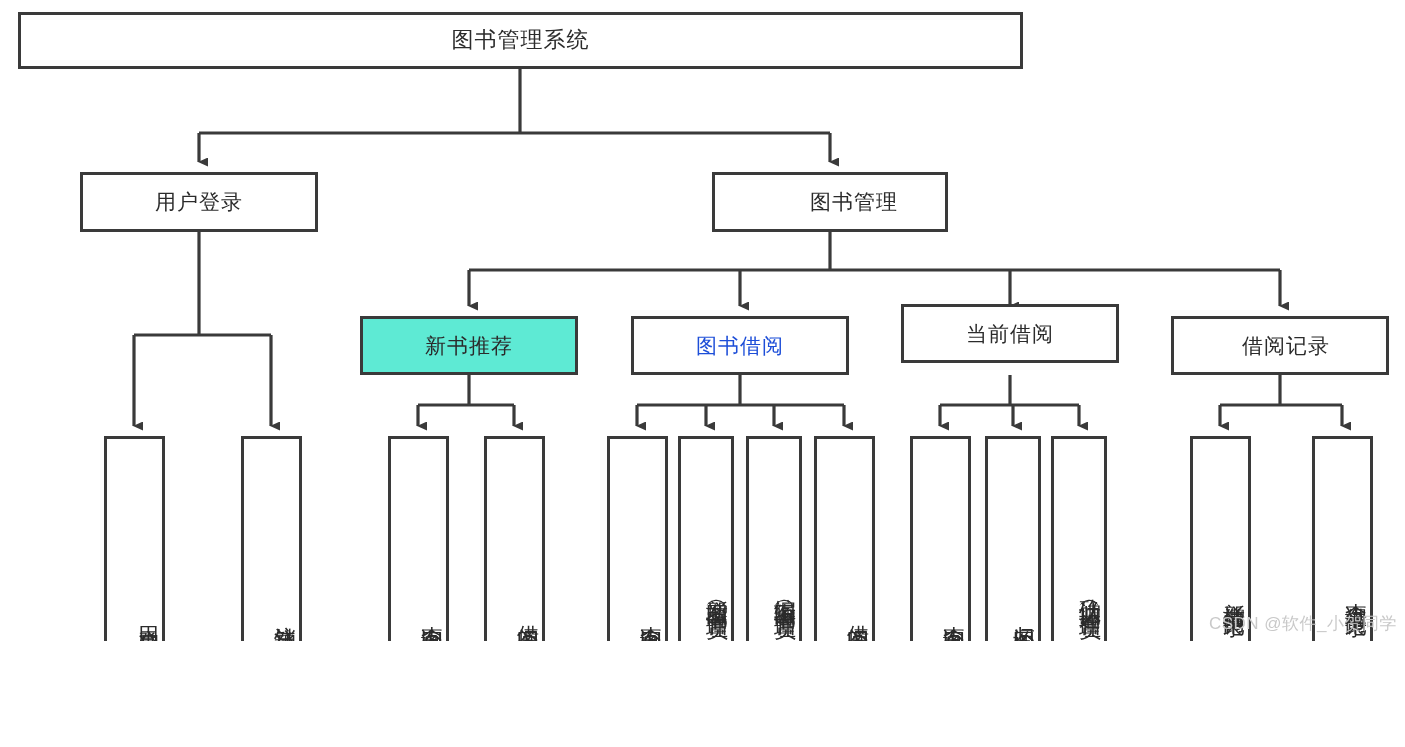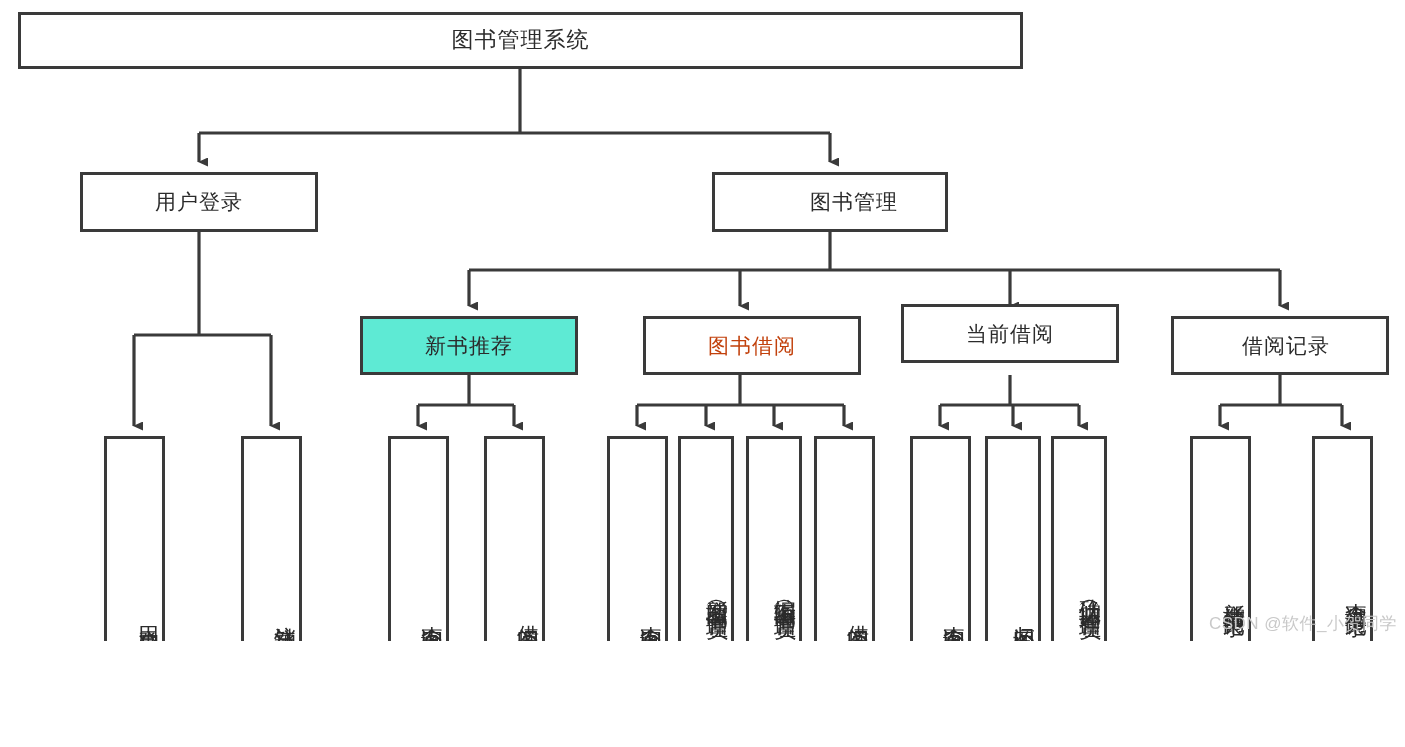--- a/index.html
+++ b/index.html
@@ -134,21 +134,21 @@
   <div class="node horiz" style="left: 80px; top: 172px; width: 238px; height: 60px; border-color: rgb(58, 58, 58); color: rgb(43, 43, 43); background: rgb(255, 255, 255);">
     <span>用户登录</span>
   </div>
   <div class="node horiz" style="left: 712px; top: 172px; width: 236px; height: 60px; border-color: rgb(58, 58, 58); color: rgb(43, 43, 43); background: rgb(255, 255, 255); padding-left: 48px;">
     <span>图书管理</span>
   </div>
 
   <div class="node horiz" style="left: 360px; top: 316px; width: 218px; height: 59px; border-color: rgb(58, 58, 58); color: rgb(43, 43, 43); background: #5eead4;">
     <span>新书推荐</span>
   </div>
-  <div class="node horiz" style="left: 631px; top: 316px; width: 218px; height: 59px; border-color: rgb(58, 58, 58); color: #c2410c; background: rgb(255, 255, 255); margin-left: 12px;">
+  <div class="node horiz" style="left: 631px; top: 316px; width: 218px; height: 59px; border-color: rgb(58, 58, 58); color: #1d4ed8; background: rgb(255, 255, 255);">
     <span>图书借阅</span>
   </div>
   <div class="node horiz" style="left: 901px; top: 304px; width: 218px; height: 59px; border-color: rgb(58, 58, 58); color: rgb(43, 43, 43); background: rgb(255, 255, 255);">
     <span>当前借阅</span>
   </div>
   <div class="node horiz" style="left: 1171px; top: 316px; width: 218px; height: 59px; border-color: rgb(58, 58, 58); color: rgb(43, 43, 43); background: rgb(255, 255, 255); padding-left: 12px;">
     <span>借阅记录</span>
   </div>
 
   <div class="node vert" style="left: 104px; top: 436px; width: 61px; height: 298px; border-color: rgb(58, 58, 58); color: rgb(43, 43, 43); background: rgb(255, 255, 255);">

